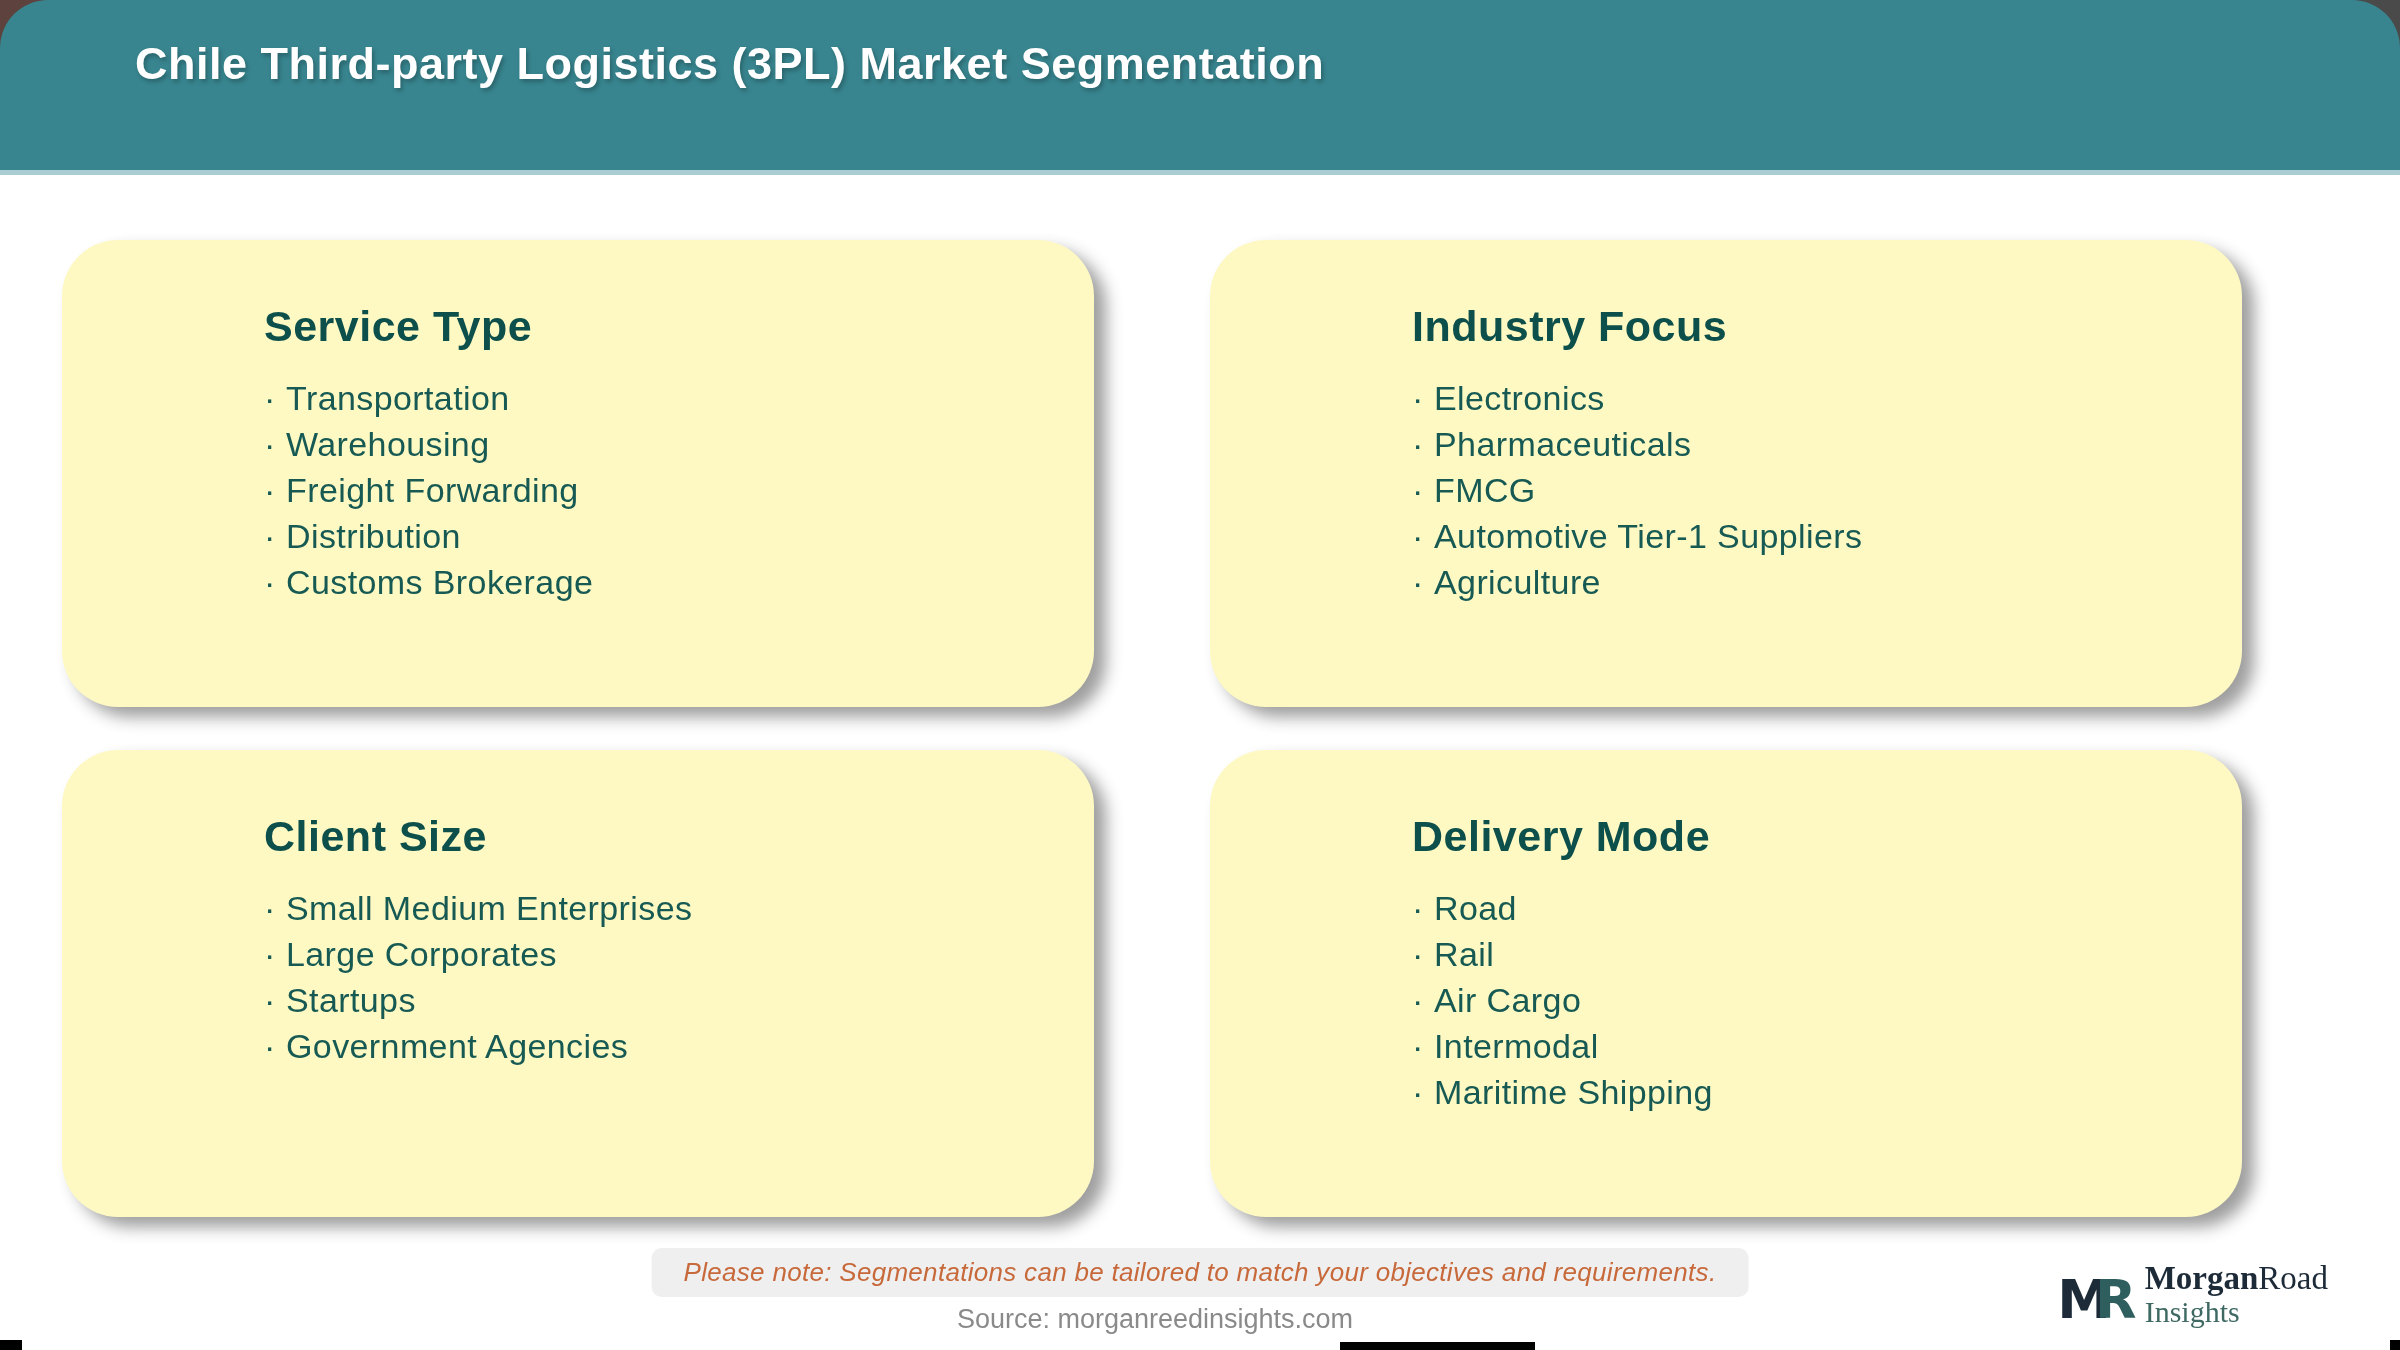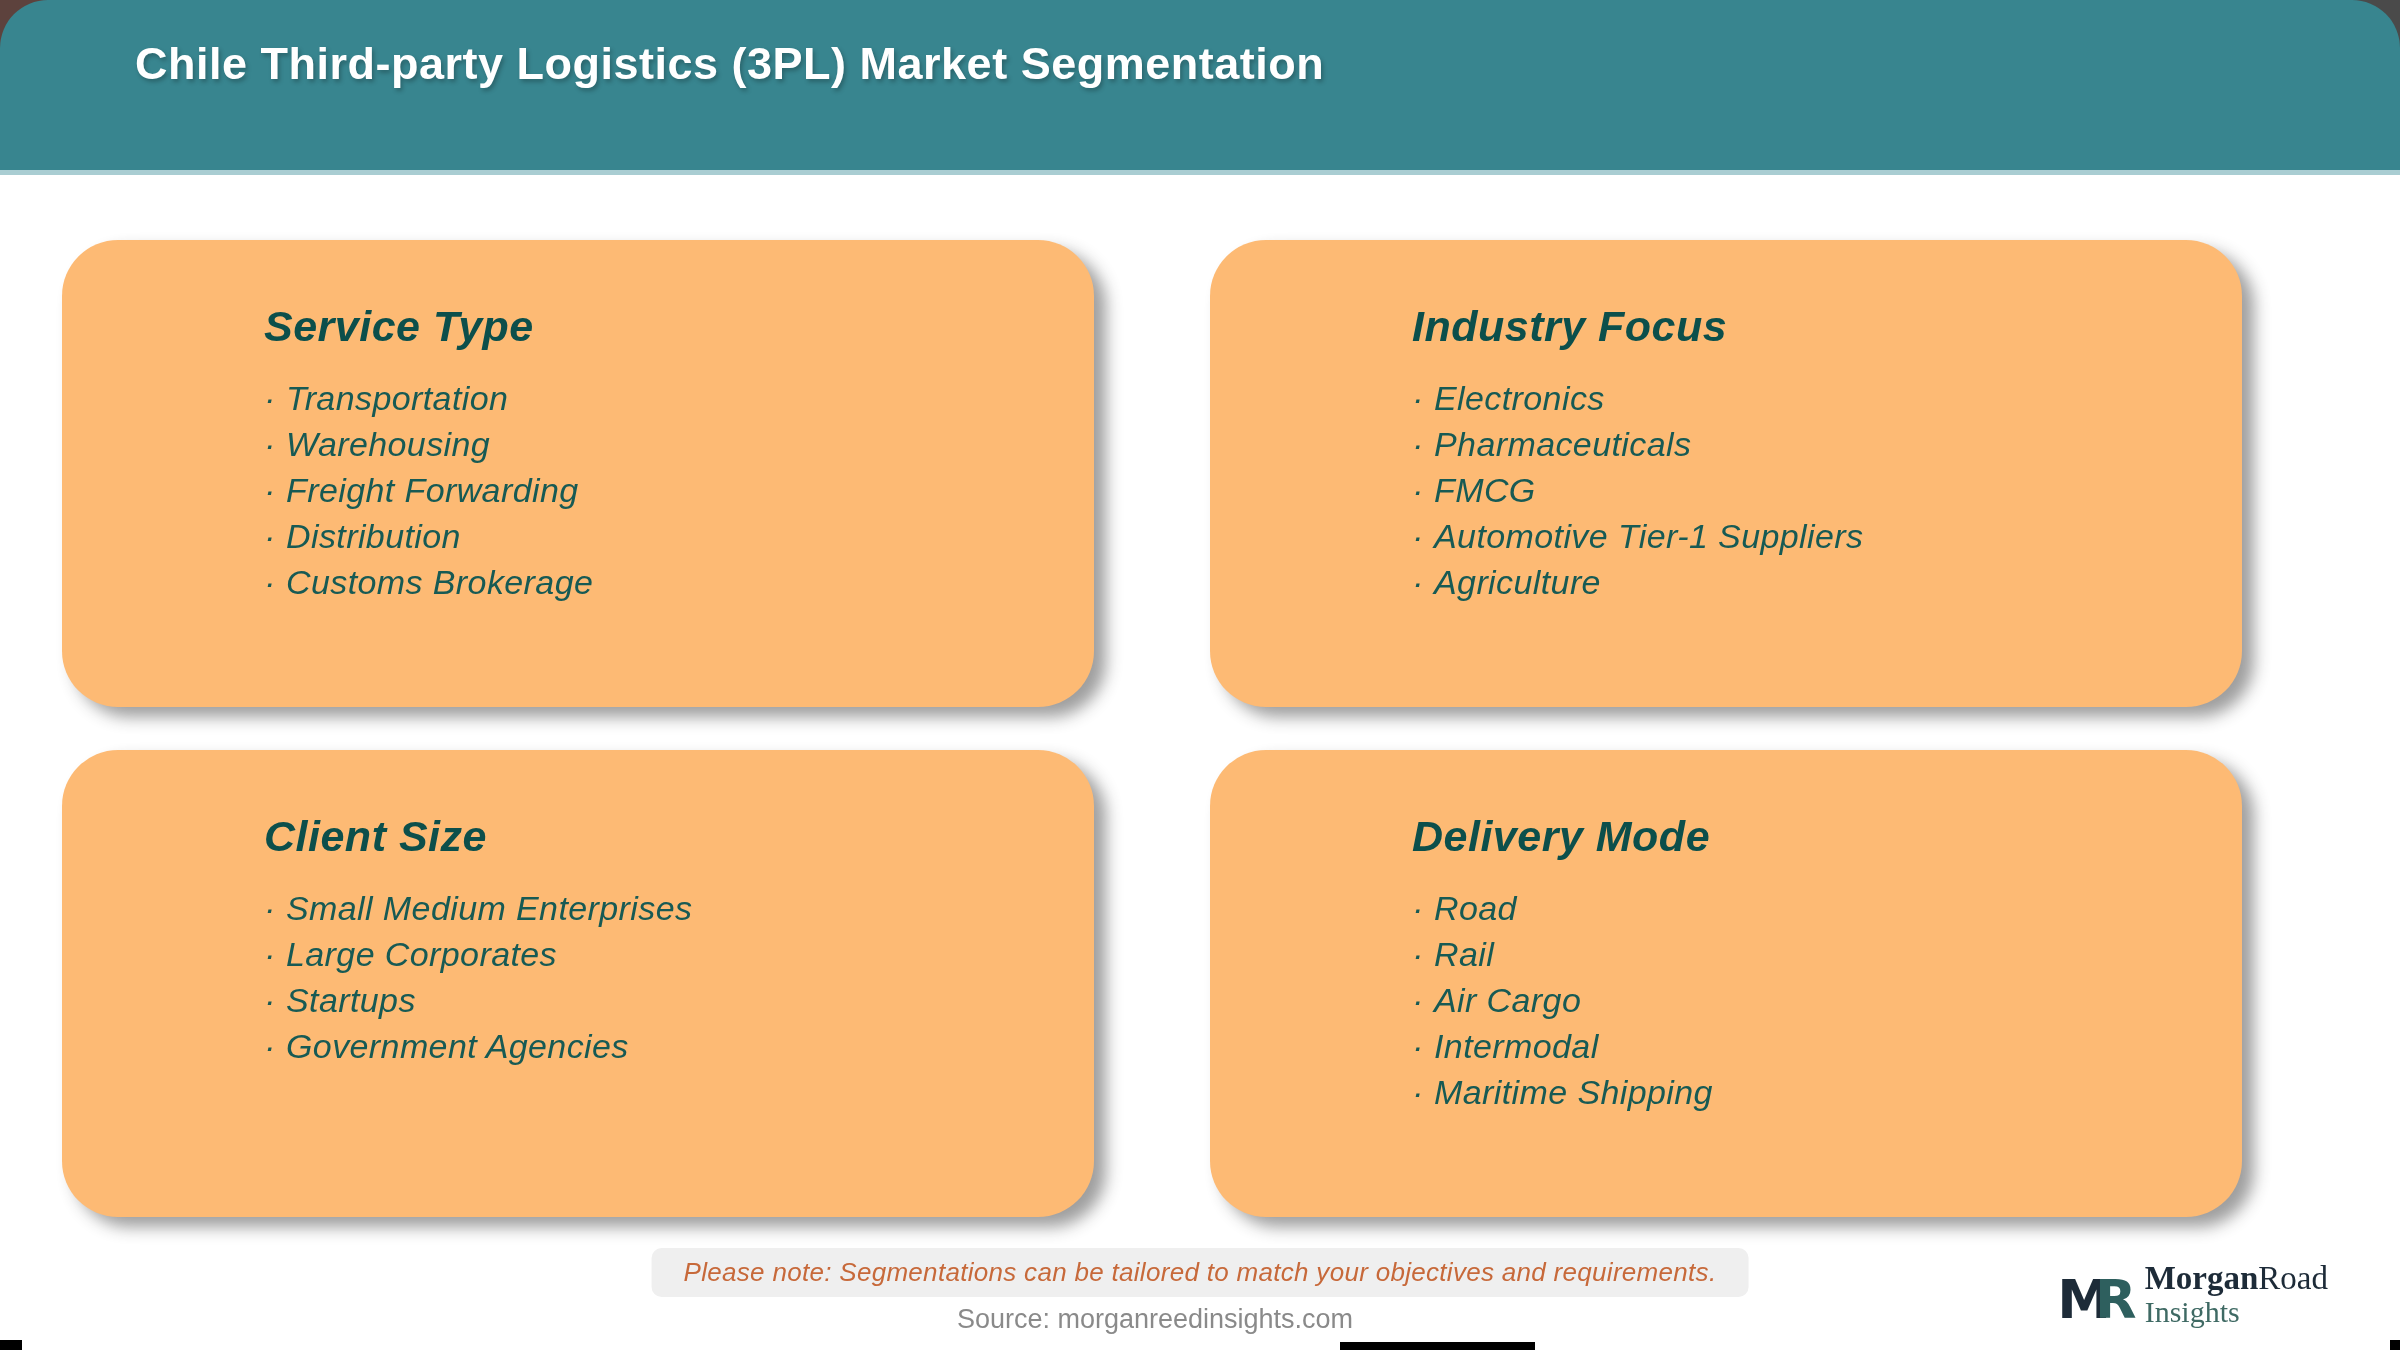--- a/index.html
+++ b/index.html
@@ -43,25 +43,24 @@
     letter-spacing: 0.5px;
     text-shadow: 2px 3px 4px rgba(0,0,0,0.25);
     white-space: nowrap;
   }
 
   
   .card {
     position: absolute;
     width: 1032px;
     height: 467px;
-    background: #fdba74;
+    background: #fef9c3;
     border-radius: 56px;
     box-shadow: 12px 10px 16px rgba(40,40,40,0.45);
     z-index: 1;
-    font-style: italic;
   }
   #card-service-type  { left: 62px;   top: 240px; }
   #card-industry-focus{ left: 1210px; top: 240px; }
   #card-client-size   { left: 62px;   top: 750px; }
   #card-delivery-mode { left: 1210px; top: 750px; }
 
   .card-inner { padding: 62px 50px 0 202px; }
 
   .card-title {
     font-size: 43px;

